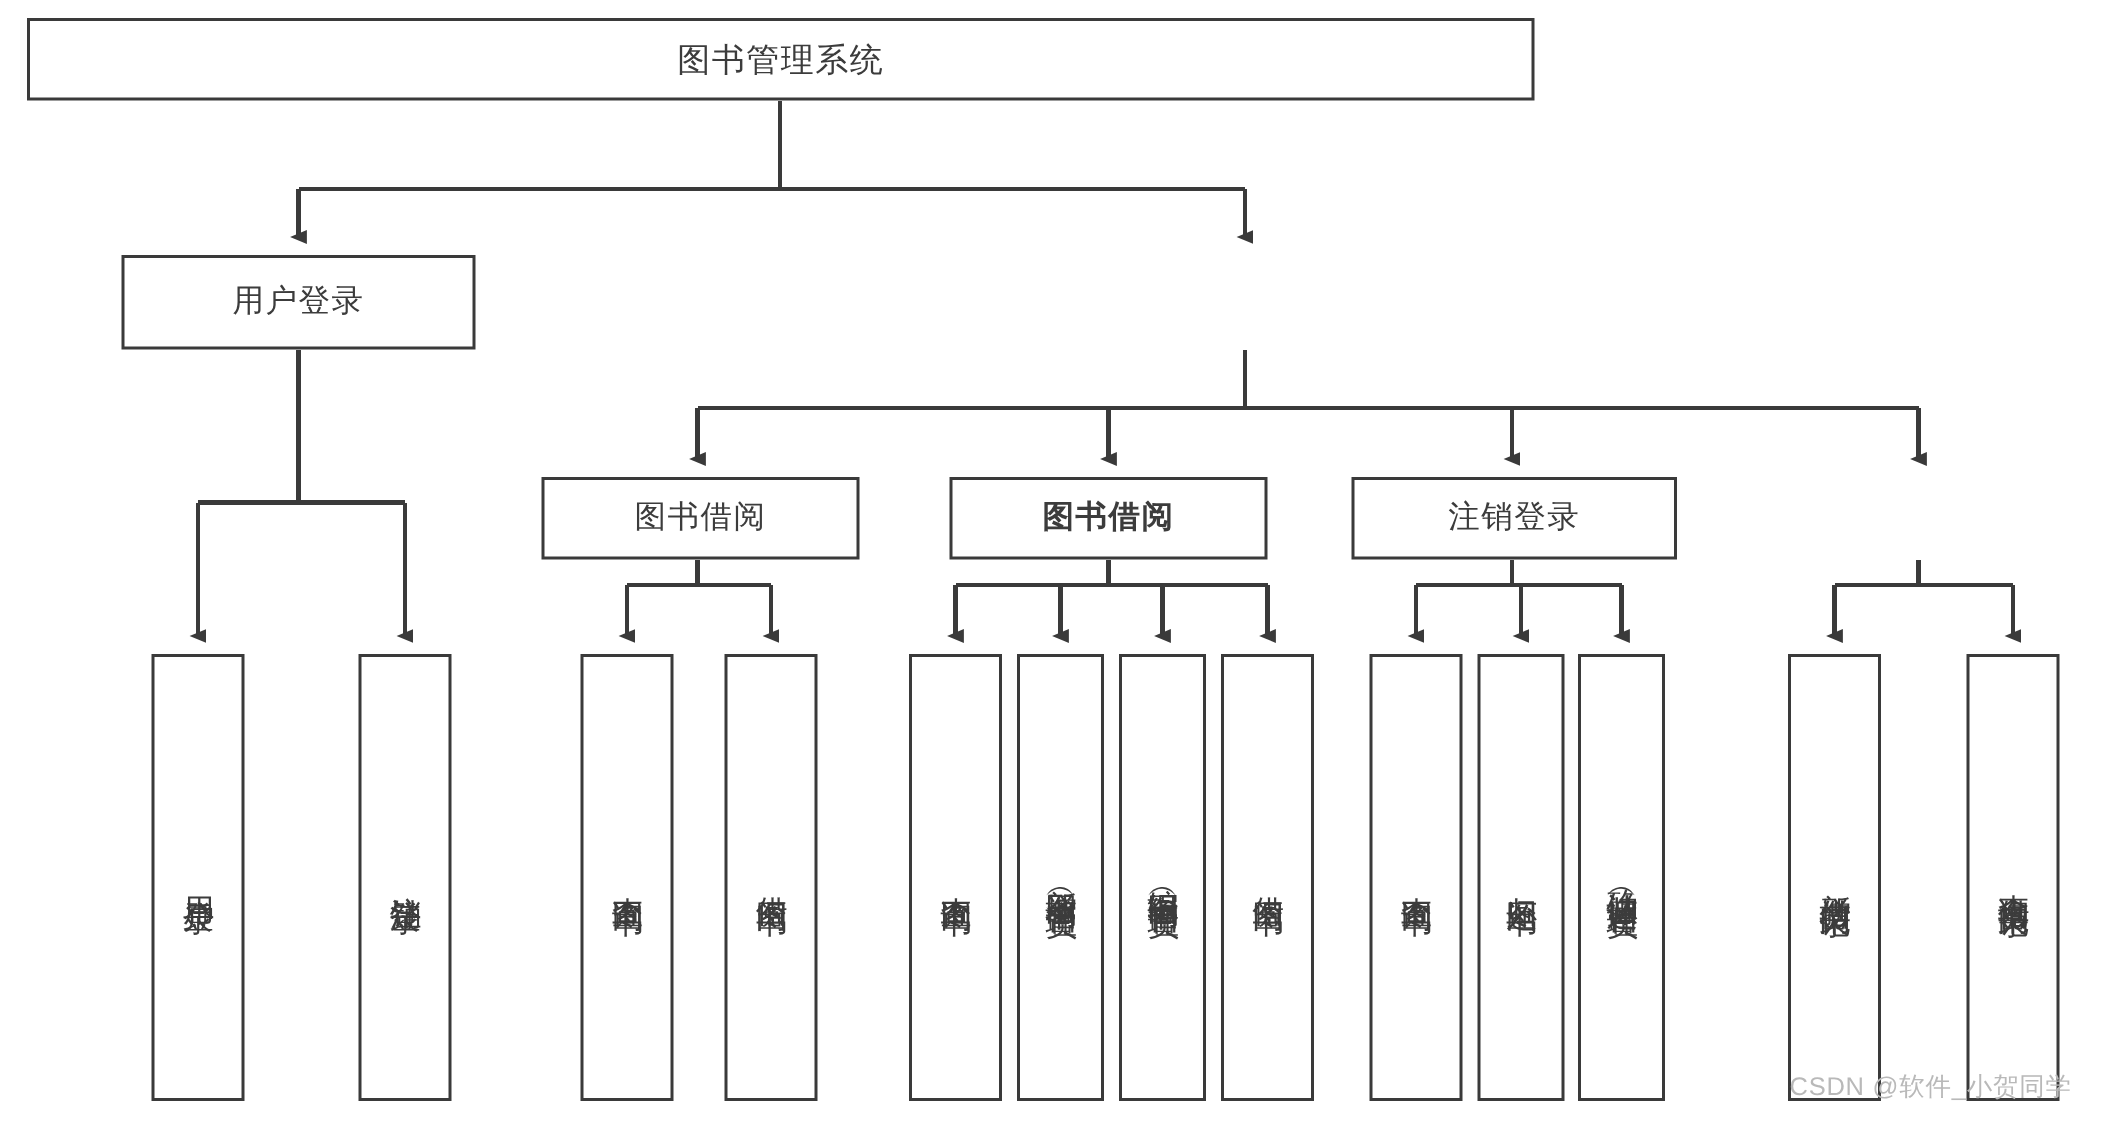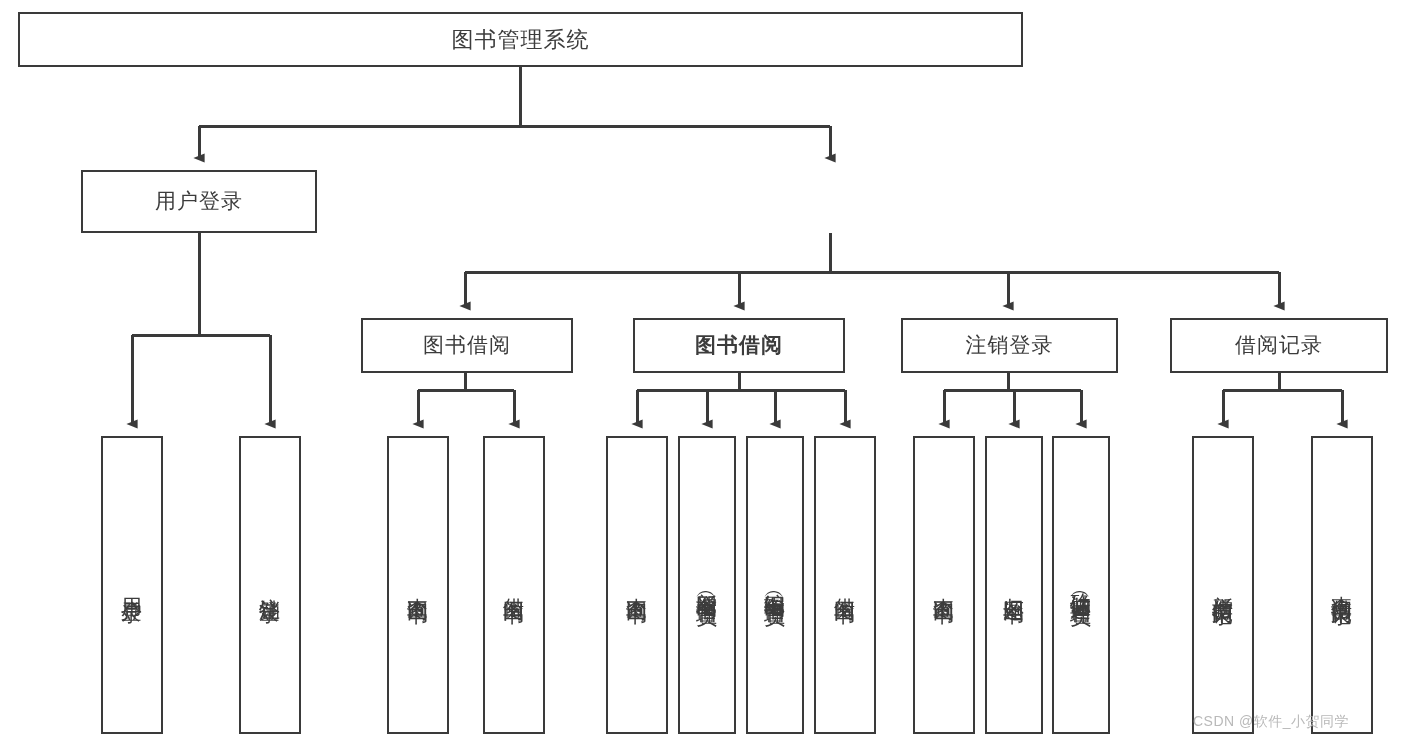--- a/index.html
+++ b/index.html
@@ -52,21 +52,21 @@
     text-orientation: upright;
     font-size: 21px;
     letter-spacing: 2px;
     line-height: 1;
     white-space: nowrap;
     max-height: 100%;
   }
   .node.root .label { font-size: 22px; }
   .watermark {
     position: absolute;
-    font-size: 14px;
+    font-size: 17px;
     color: #b9b9b9;
     white-space: nowrap;
     letter-spacing: 0.5px;
   }
 </style>
 </head>
 <body>
 
 <div id="canvas">
 
@@ -133,23 +133,20 @@
 
   <div class="node" style="left:361px; top:318px; width:212px; height:55px;">
     <span class="label">图书借阅</span>
   </div>
   <div class="node" style="left:633px; top:318px; width:212px; height:55px;font-weight:bold;">
     <span class="label">图书借阅</span>
   </div>
   <div class="node" style="left:901px; top:318px; width:217px; height:55px;">
     <span class="label">注销登录</span>
   </div>
-  <div class="node" style="left:1170px; top:318px; width:218px; height:55px;">
-    <span class="label">借阅记录</span>
-  </div>
 
   <div class="node leaf" style="left:101px; top:436px; width:62px; height:298px;">
     <span class="label">用户登录</span>
   </div>
   <div class="node leaf" style="left:239px; top:436px; width:62px; height:298px;">
     <span class="label">注销登录</span>
   </div>
   <div class="node leaf" style="left:387px; top:436px; width:62px; height:298px;">
     <span class="label">查询图书</span>
   </div>

